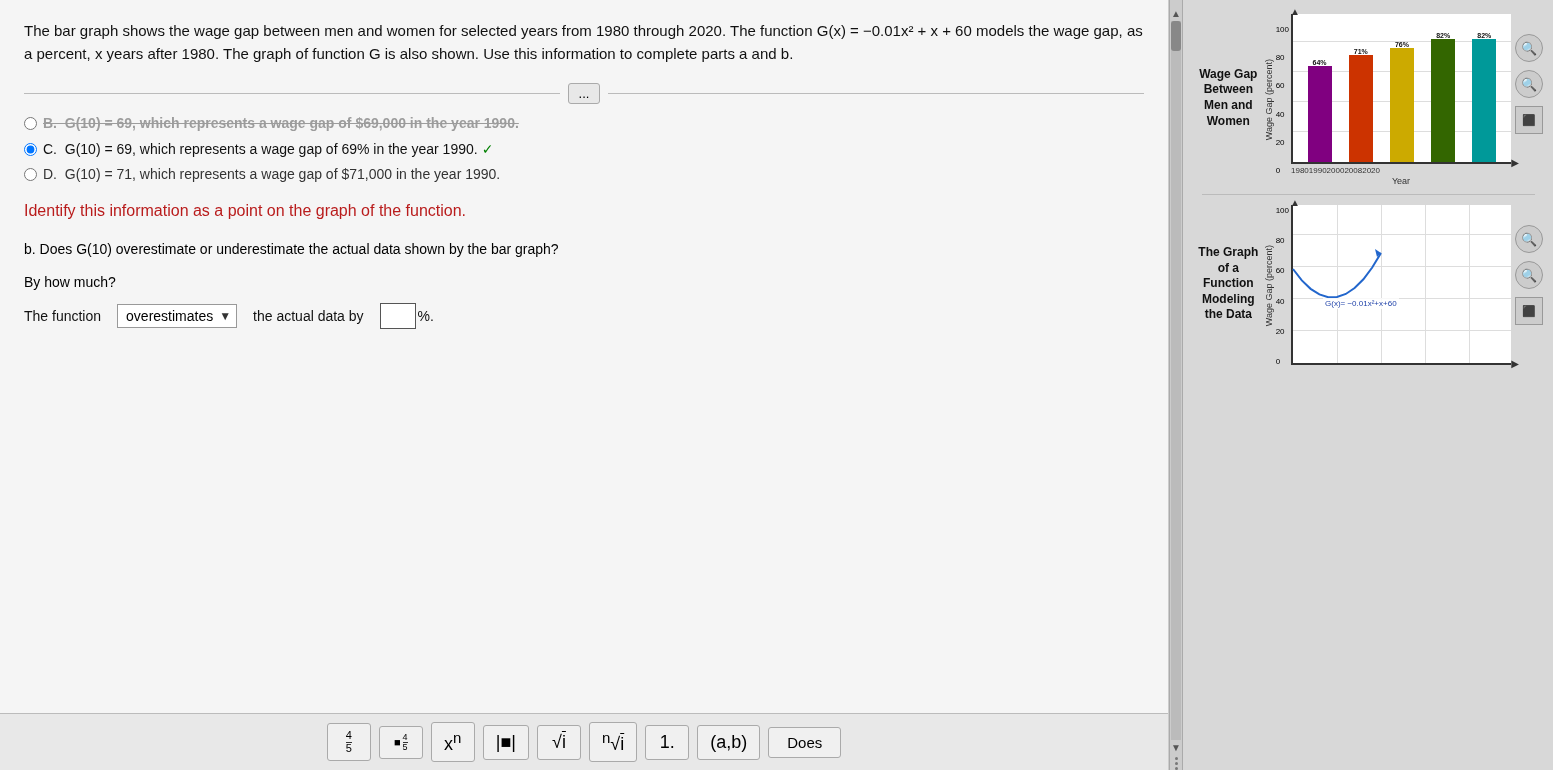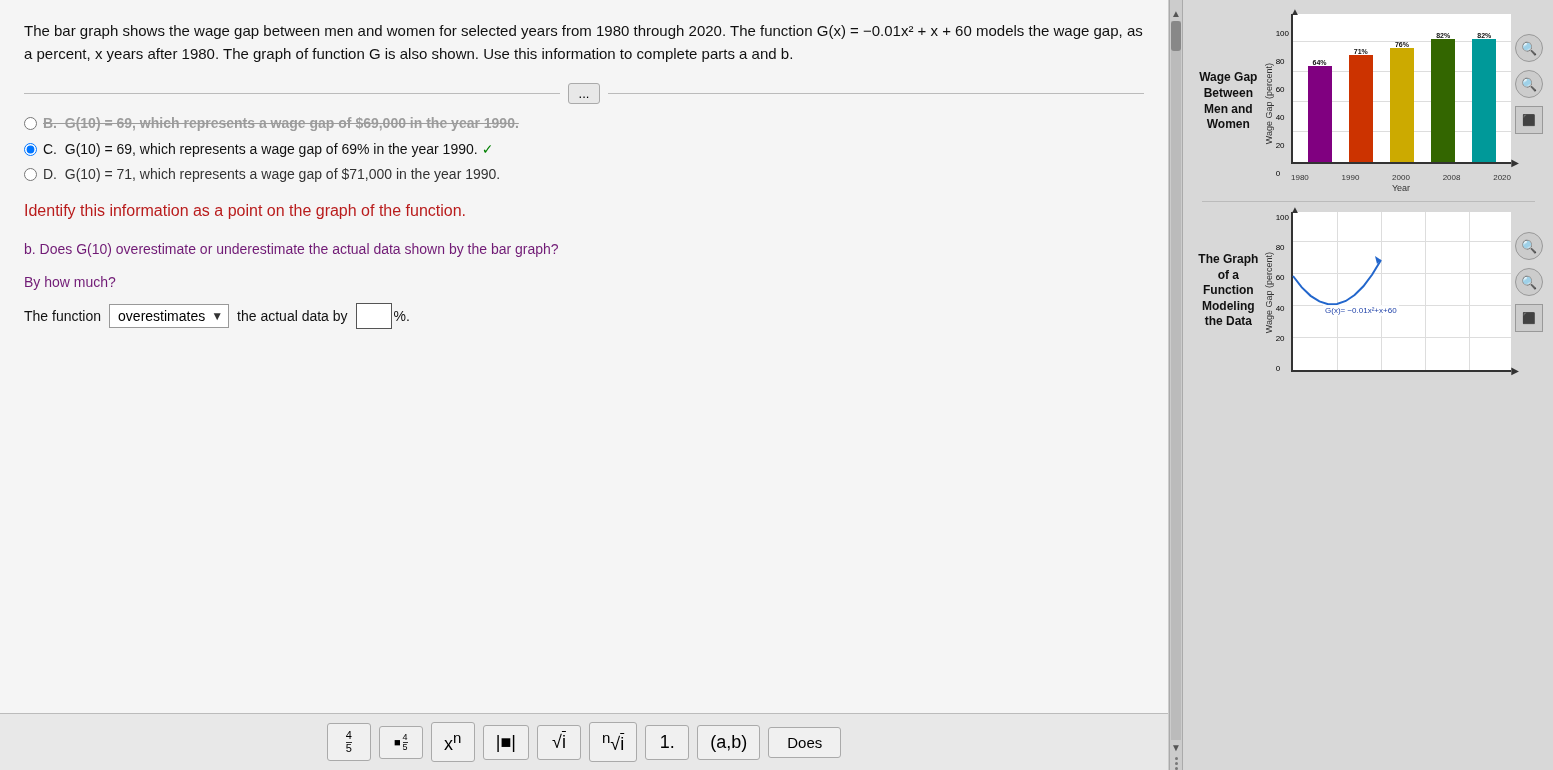--- a/index.html
+++ b/index.html
@@ -113,29 +113,29 @@
     }
 
     .ordered-pair-hint {
       color: #2266cc;
       font-size: 13px;
     }
 
     .part-b-text {
       font-size: 14px;
       line-height: 1.5;
-      color: #701a75;
+      color: #000000;
       margin-top: 8px;
       margin-bottom: 4px;
     }
 
     .function-row {
       display: flex;
       align-items: center;
-      gap: 8px;
+      gap: 16px;
       font-size: 14px;
       color: #111;
       margin-top: 6px;
     }
 
     .dropdown-select {
       border: 1px solid #999;
       background: #fff;
       padding: 3px 8px;
       font-size: 14px;
@@ -446,21 +446,21 @@
                   <div style="width:24px;height:123px;background:#336600;"></div>
                 </div>
 
                 <div style="display:flex;flex-direction:column;align-items:center;justify-content:flex-end;">
                   <span style="font-size:7px;font-weight:bold;color:#111;">82%</span>
                   <div style="width:24px;height:123px;background:#009999;"></div>
                 </div>
               </div>
             </div>
 
-            <div style="display:flex;justify-content:space-between;width:220px;margin-top:9px;">
+            <div style="display:flex;justify-content:flex-start;width:220px;margin-top:2px;">
               <span style="font-size:8px;color:#333;">1980</span>
               <span style="font-size:8px;color:#333;">1990</span>
               <span style="font-size:8px;color:#333;">2000</span>
               <span style="font-size:8px;color:#333;">2008</span>
               <span style="font-size:8px;color:#333;">2020</span>
             </div>
             <div style="font-size:9px;color:#333;text-align:center;margin-top:1px;">Year</div>
           </div>
         </div>
       </div>

